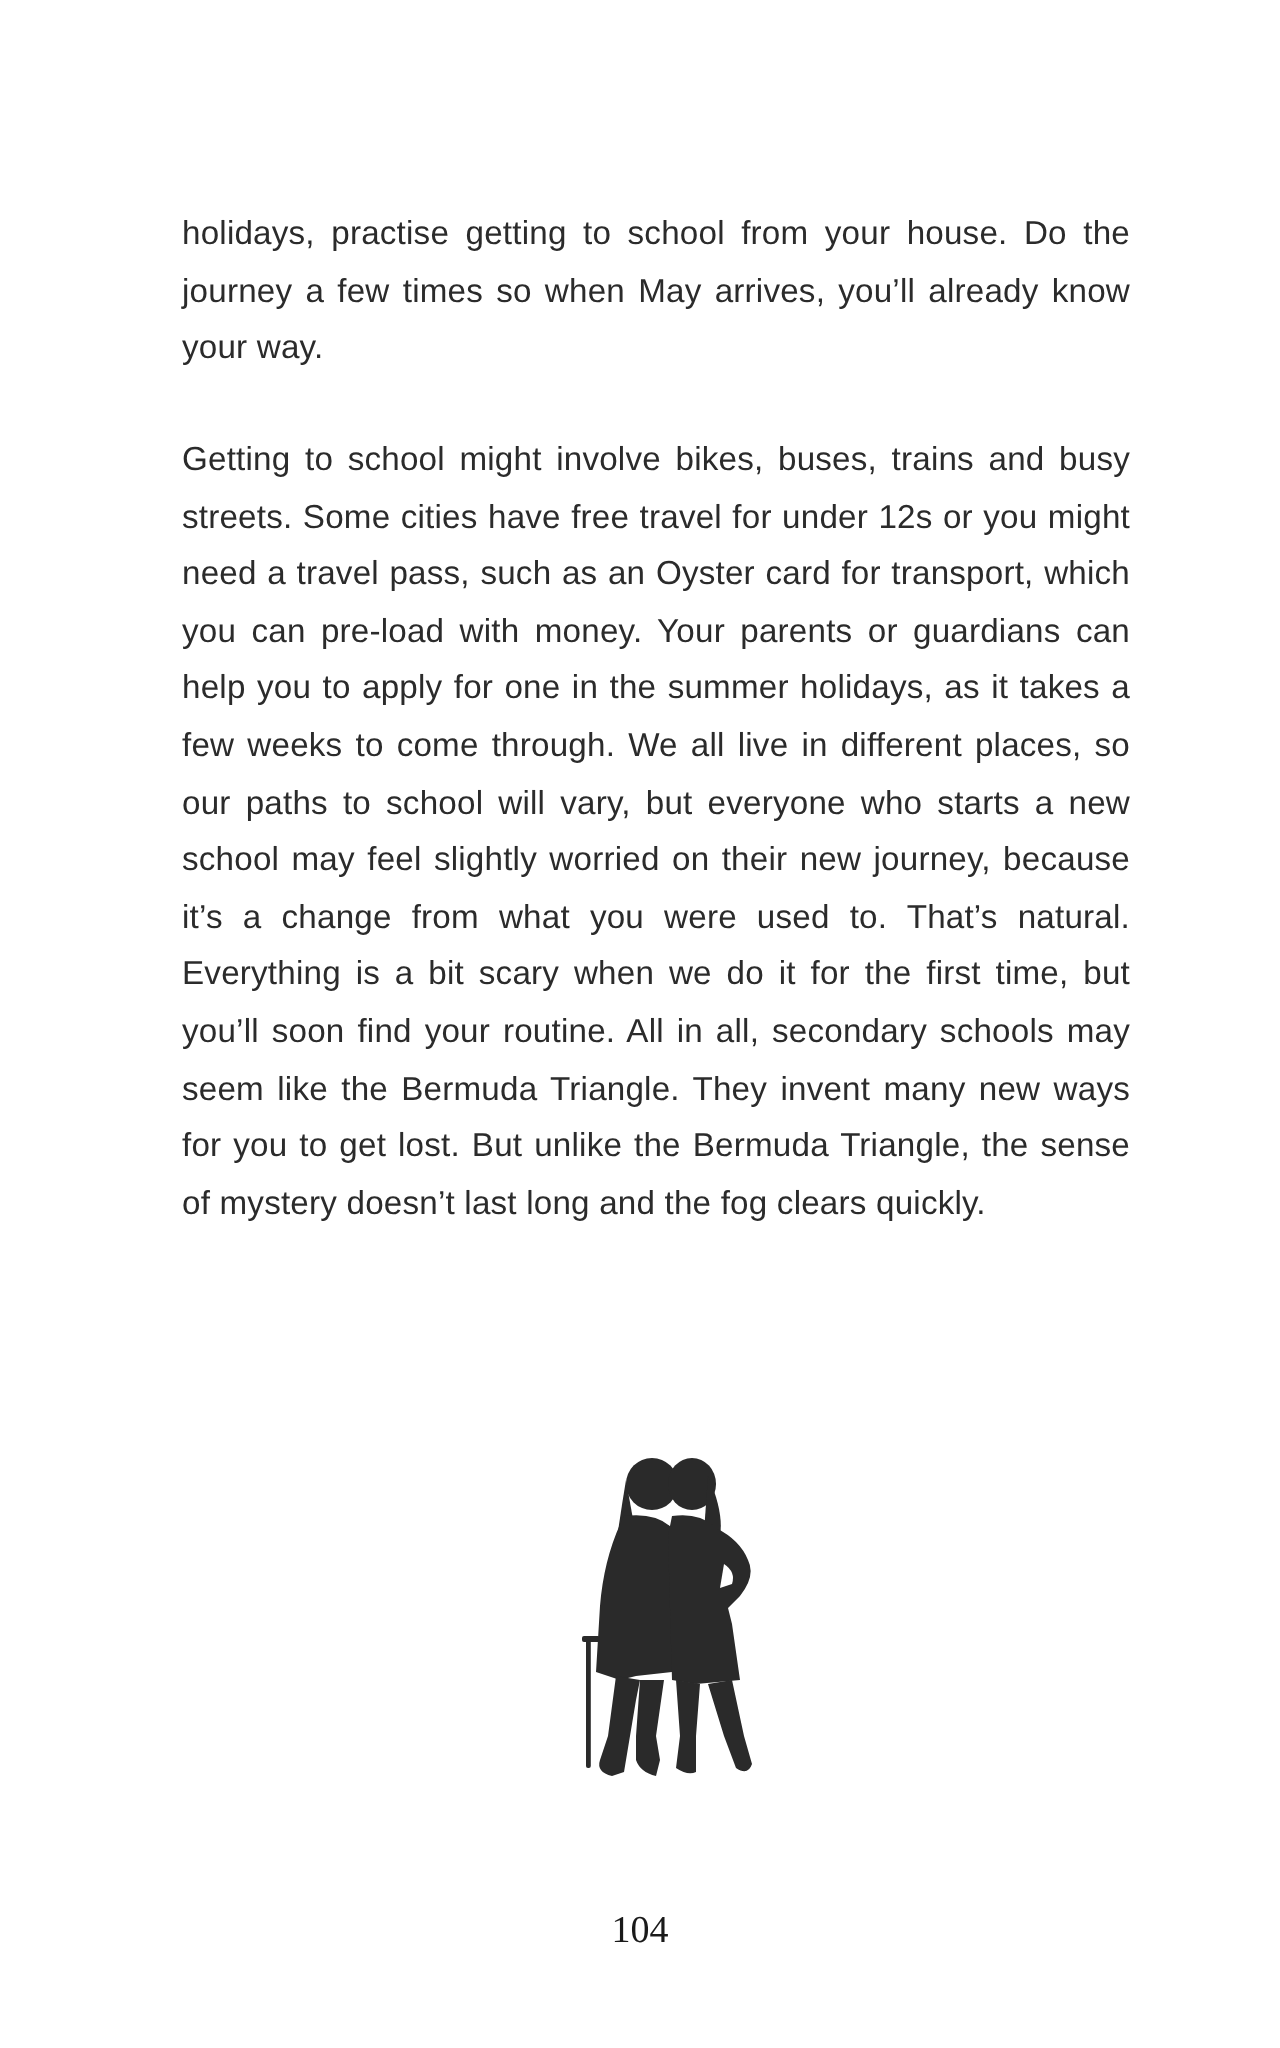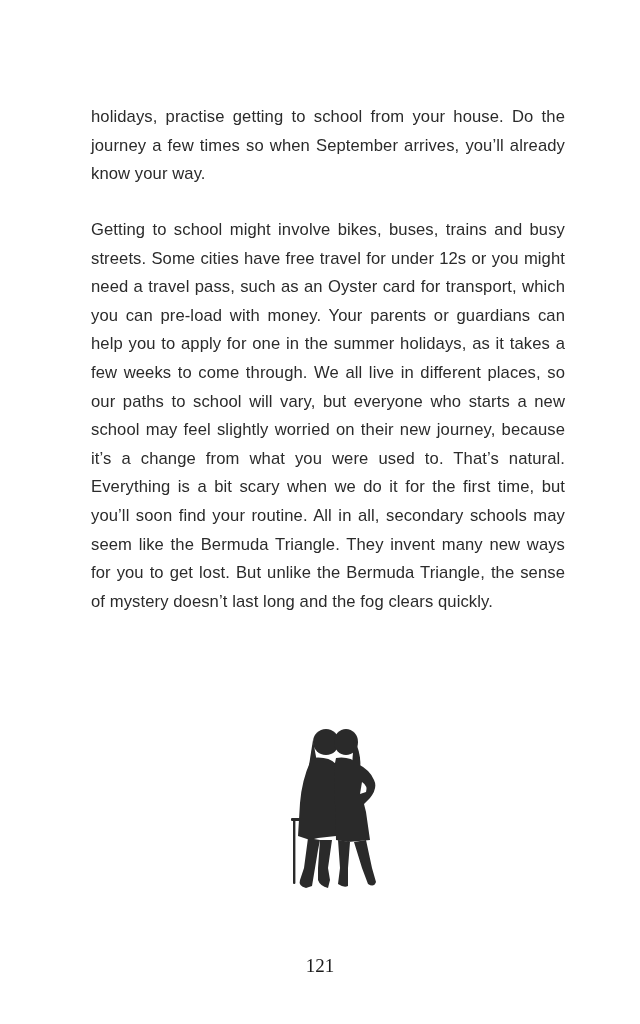--- a/index.html
+++ b/index.html
@@ -55,21 +55,21 @@
     font-family: "Liberation Serif", serif;
     font-size: 19px;
     color: #1a1a1a;
   }
 </style>
 </head>
 <body>
 
 <div class="page">
 
-  <p id="p1" class="body-text para">holidays, practise getting to school from your house. Do the journey a few times so when September arrives, you’ll already know your way.</p>
+  <p id="p1" class="body-text para">holidays, practise getting to school from your house. Do the journey a few times so when May arrives, you’ll already know your way.</p>
 
   <p id="p2" class="body-text para">Getting to school might involve bikes, buses, trains and busy streets. Some cities have free travel for under 12s or you might need a travel pass, such as an Oyster card for transport, which you can pre-load with money. Your parents or guardians can help you to apply for one in the summer holidays, as it takes a few weeks to come through. We all live in different places, so our paths to school will vary, but everyone who starts a new school may feel slightly worried on their new journey, because it’s a change from what you were used to. That’s natural. Everything is a bit scary when we do it for the first time, but you’ll soon find your routine. All in all, secondary schools may seem like the Bermuda Triangle. They invent many new ways for you to get lost. But unlike the Bermuda Triangle, the sense of mystery doesn’t last long and the fog clears quickly.</p>
 
   <div class="illustration">
     <svg viewBox="0 0 100 166" width="100" height="166" xmlns="http://www.w3.org/2000/svg">
       <g fill="#2a2a2a">
 
         <ellipse cx="38" cy="14" rx="13" ry="13"></ellipse>
         <path d="M25 12 Q22 30 20 45 L30 40 Z"></path>
 
@@ -87,15 +87,15 @@
 
         <path d="M50 112 L52 140 L50 156 Q56 160 60 158 L60 140 L62 114 Z"></path>
         <path d="M66 114 L74 140 L80 156 Q86 160 88 154 L84 140 L78 112 Z"></path>
 
         <rect x="5" y="92" width="2.4" height="64" rx="1"></rect>
         <rect x="3" y="90" width="9" height="3" rx="1"></rect>
       </g>
     </svg>
   </div>
 
-  <div class="page-number">121</div>
+  <div class="page-number">104</div>
 
 </div>
 
 </body></html>

